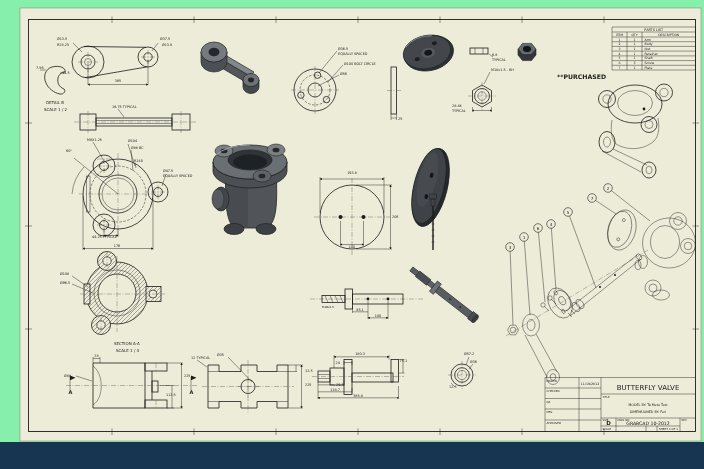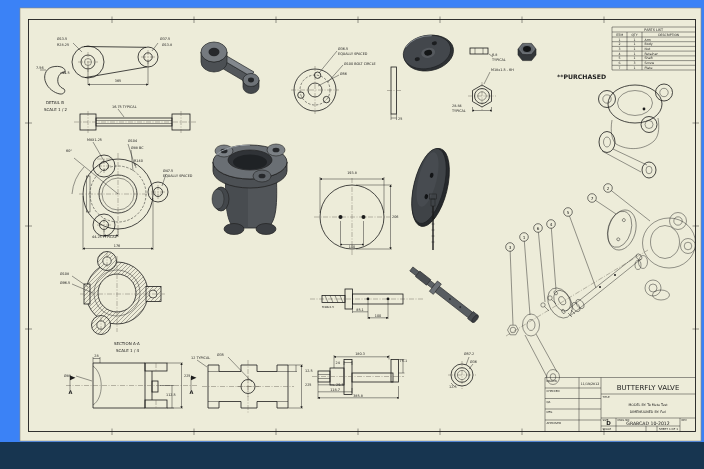--- a/index.html
+++ b/index.html
@@ -1,16 +1,16 @@
 <!DOCTYPE html>
 <html><head>
 <meta charset="utf-8">
 <style>
   html,body{margin:0;padding:0;}
-  .stage{position:relative;width:704px;height:469px;background:#3b82f6;overflow:hidden;
+  .stage{position:relative;width:704px;height:469px;background:#86efac;overflow:hidden;
          font-family:"Liberation Sans","DejaVu Sans",sans-serif;}
   .taskbar{position:absolute;left:0;top:442px;width:704px;height:27px;background:#173550;}
   svg{position:absolute;left:0;top:0;}
   svg text{font-family:"DejaVu Sans","Liberation Sans",sans-serif;fill:#1a1a1a;}
   .ln{stroke:#1c1c1c;stroke-width:.8;fill:none;}
   .tn{stroke:#1c1c1c;stroke-width:.45;fill:none;}
   .cl{stroke:#5a574c;stroke-width:.4;fill:none;stroke-dasharray:5 1.5 1 1.5;}
   .dsh{stroke:#1c1c1c;stroke-width:.5;fill:none;stroke-dasharray:2.5 1.5;}
 </style>
 </head>

